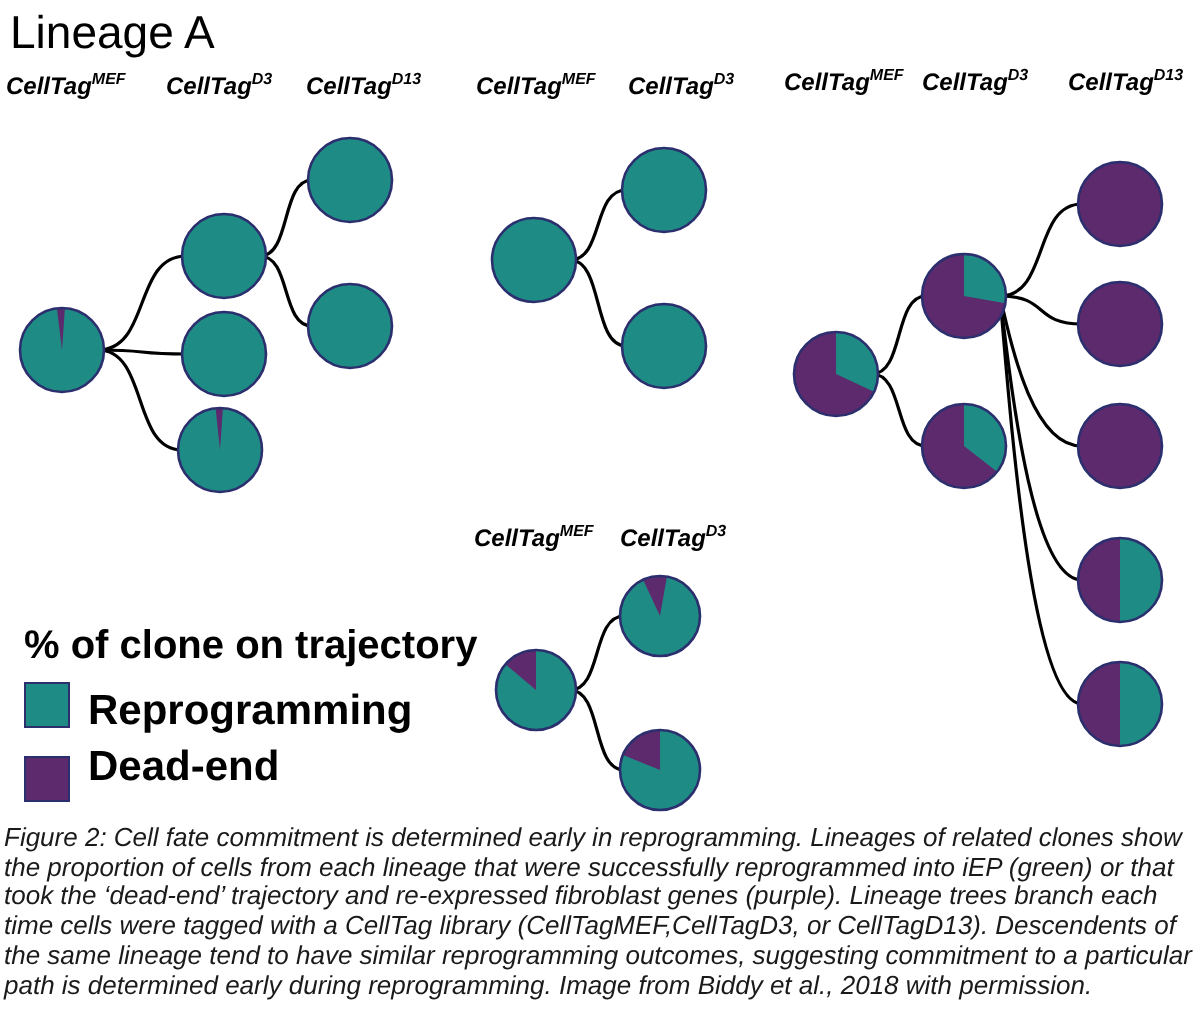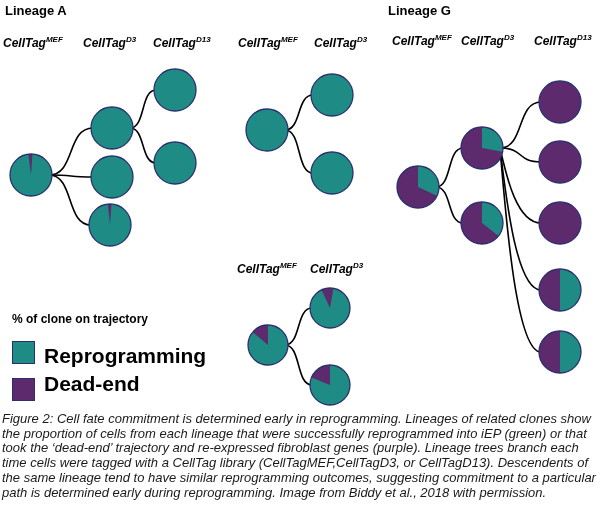--- a/index.html
+++ b/index.html
@@ -1,22 +1,22 @@
 <!DOCTYPE html>
 <html><head>
 <meta charset="utf-8">
 <style>
   html,body{margin:0;padding:0;background:#fff;}
   .fig{position:relative;width:601px;height:508px;background:#ffffff;overflow:hidden;
        font-family:"Liberation Sans",sans-serif;color:#000;}
   .fig svg{position:absolute;left:0;top:0;}
-  .lt{position:absolute;font-size:13px;font-weight:bold;white-space:nowrap;}
+  .lt{position:absolute;font-size:23px;font-weight:normal;white-space:nowrap;}
   .ct{position:absolute;font-size:12px;font-weight:bold;font-style:italic;white-space:nowrap;}
   .ct sup{font-size:8px;line-height:0;}
-  .legend-title{position:absolute;left:12px;top:312px;font-size:12px;font-weight:bold;}
+  .legend-title{position:absolute;left:12px;top:312px;font-size:20px;font-weight:bold;}
   .sw{position:absolute;width:23px;height:23px;border:1.5px solid #2B2F6E;box-sizing:border-box;}
   .lbl{position:absolute;font-size:21px;font-weight:bold;white-space:nowrap;}
   .caption{position:absolute;left:2px;top:412px;width:597px;font-size:13px;line-height:14.7px;
            font-style:italic;color:#1a1a1a;}
 </style>
 </head>
 <body>
 
 <div class="fig">
 
@@ -123,21 +123,20 @@
         <circle cx="560" cy="290" r="21" fill="none" stroke="#2B2F6E" stroke-width="1.3"></circle>
       </g>
       <g>
         <circle cx="560" cy="352" r="21" fill="#1E8C85"></circle>
         <path d="M 560 352 L 560 373 A 21 21 0 0 1 560 331 Z" fill="#5D2A6D"></path>
         <circle cx="560" cy="352" r="21" fill="none" stroke="#2B2F6E" stroke-width="1.3"></circle>
       </g>
     </svg>
 
   <div class="lt" style="left:5px;top:3px">Lineage A</div>
-  <div class="lt" style="left:388px;top:3px">Lineage G</div>
 
   <div class="ct" style="left:3px;top:36px"><span>CellTag</span><sup>MEF</sup></div>
   <div class="ct" style="left:83px;top:36px"><span>CellTag</span><sup>D3</sup></div>
   <div class="ct" style="left:153px;top:36px"><span>CellTag</span><sup>D13</sup></div>
 
   <div class="ct" style="left:238px;top:36px"><span>CellTag</span><sup>MEF</sup></div>
   <div class="ct" style="left:314px;top:36px"><span>CellTag</span><sup>D3</sup></div>
 
   <div class="ct" style="left:237px;top:262px"><span>CellTag</span><sup>MEF</sup></div>
   <div class="ct" style="left:310px;top:262px"><span>CellTag</span><sup>D3</sup></div>

